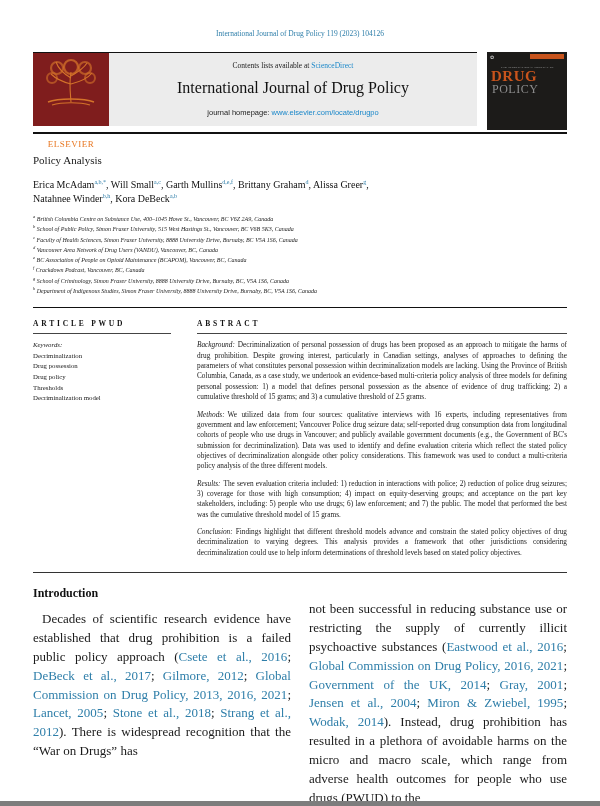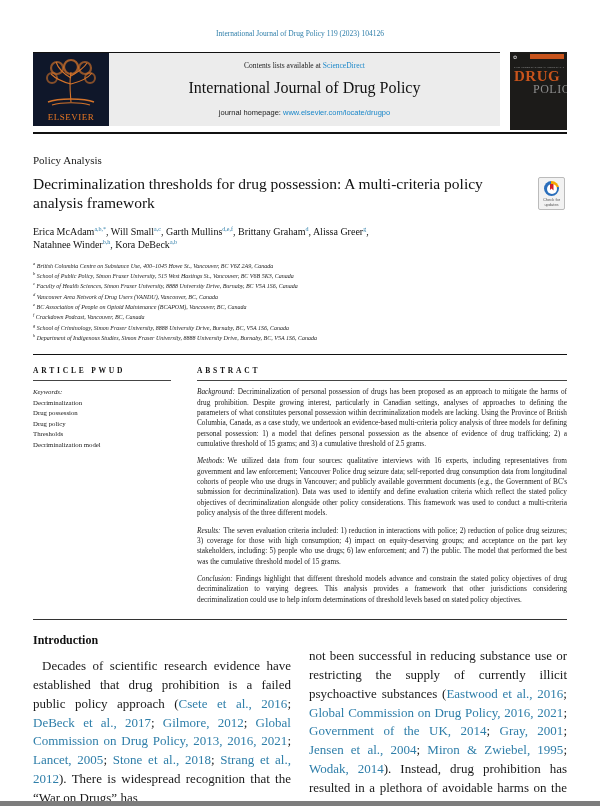--- a/index.html
+++ b/index.html
@@ -27,26 +27,27 @@
   
   .header-band { display: flex; margin-top: 14px; align-items: stretch; }
   .header-left-wrap {
     flex: 1;
     display: flex;
     border-top: 1.5px solid #111;
     height: 74px;
   }
   .logo-cell {
     width: 76px;
-    background: #0f172a;
+    background: #7f1d1d;
     display: flex;
     flex-direction: column;
     align-items: center;
     justify-content: flex-start;
     padding-top: 3px;
+    gap: 27px;
   }
   .elsevier-word {
     font-size: 9px;
     letter-spacing: 0.5px;
     color: #e87722;
     font-family: "Liberation Serif", serif;
     margin-top: -2px;
   }
   .gray-box {
     flex: 1;
@@ -58,42 +59,42 @@
   .sciencedirect { color: #1a87c9; }
   .journal-title { font-size: 16px; margin-top: 9px; color: #111; }
   .homepage-line {
     font-size: 7.5px;
     margin-top: 11px;
     font-family: "Liberation Sans", sans-serif;
     color: #222;
   }
   .homepage-url { color: #1a87c9; }
   .cover-cell {
-    width: 57px;
+    width: 80px;
     height: 78px;
     background: #1c1b19;
     margin-left: 10px;
     position: relative;
     overflow: hidden;
   }
   .cover-bar { position: absolute; top: 2px; right: 3px; width: 34px; height: 5px; background: #c8541c; }
   .cover-elsevier-mark { position: absolute; top: 2px; left: 3px; color: #cfcfcf; font-size: 5px; }
   .cover-kicker {
     position: absolute; top: 14px; left: 4px; right: 3px;
     font-size: 2.5px; color: #9a9a9a; letter-spacing: 0.4px;
     font-family: "Liberation Sans", sans-serif; text-align: center;
     white-space: nowrap; overflow: hidden;
   }
   .cover-drug {
     position: absolute; top: 16px; left: 4px;
     font-size: 15px; font-weight: bold; color: #c8541c;
     letter-spacing: 0.5px; font-family: "Liberation Serif", serif;
   }
   .cover-policy {
-    position: absolute; top: 30px; left: 23px;
+    position: absolute; top: 30px; left: 5px;
     font-size: 12px; color: #8d8d8d;
     letter-spacing: 0.5px; font-family: "Liberation Serif", serif;
   }
   .thick-rule { border: none; border-top: 2px solid #111; margin-top: 2px; }
 
   
   .section-label { margin-top: 20px; font-size: 11px; }
   .title-row { position: relative; margin-top: 9px; }
   .article-title {
     font-size: 15.5px;
@@ -233,31 +234,20 @@
         <div class="cover-elsevier-mark">✿</div>
         <div class="cover-kicker">THE INTERNATIONAL JOURNAL OF</div>
         <div class="cover-drug">DRUG</div>
         <div class="cover-policy">POLICY</div>
       </div>
     </div>
     <hr class="thick-rule">
 
     <div class="section-label">Policy Analysis</div>
 
-    <div class="title-row">
-      <h1 class="article-title">Decriminalization thresholds for drug possession: A multi-criteria policy analysis framework</h1>
-      <div class="check-badge">
-        <div class="crossmark-circle">
-          <div class="crossmark-inner">
-            <div class="bookmark"></div>
-          </div>
-        </div>
-        <div class="check-badge-text">Check for updates</div>
-      </div>
-    </div>
 
     <div class="authors"><span class="seg-plain">Erica McAdam</span><span class="seg-sup">a,b,*</span><span class="seg-plain">, Will Small</span><span class="seg-sup">a,c</span><span class="seg-plain">, Garth Mullins</span><span class="seg-sup">d,e,f</span><span class="seg-plain">, Brittany Graham</span><span class="seg-sup">d</span><span class="seg-plain">, Alissa Greer</span><span class="seg-sup">g</span><span class="seg-plain">,</span><br><span class="seg-plain">Natahnee Winder</span><span class="seg-sup">b,h</span><span class="seg-plain">, Kora DeBeck</span><span class="seg-sup">a,b</span></div>
 
     <div class="affiliations">
         <div class="affil"><span class="affil-sup">a</span><span> British Columbia Centre on Substance Use, 400–1045 Howe St., Vancouver, BC V6Z 2A9, Canada</span></div>
         <div class="affil"><span class="affil-sup">b</span><span> School of Public Policy, Simon Fraser University, 515 West Hastings St., Vancouver, BC V6B 5K3, Canada</span></div>
         <div class="affil"><span class="affil-sup">c</span><span> Faculty of Health Sciences, Simon Fraser University, 8888 University Drive, Burnaby, BC V5A 1S6, Canada</span></div>
         <div class="affil"><span class="affil-sup">d</span><span> Vancouver Area Network of Drug Users (VANDU), Vancouver, BC, Canada</span></div>
         <div class="affil"><span class="affil-sup">e</span><span> BC Association of People on Opioid Maintenance (BCAPOM), Vancouver, BC, Canada</span></div>
         <div class="affil"><span class="affil-sup">f</span><span> Crackdown Podcast, Vancouver, BC, Canada</span></div>

